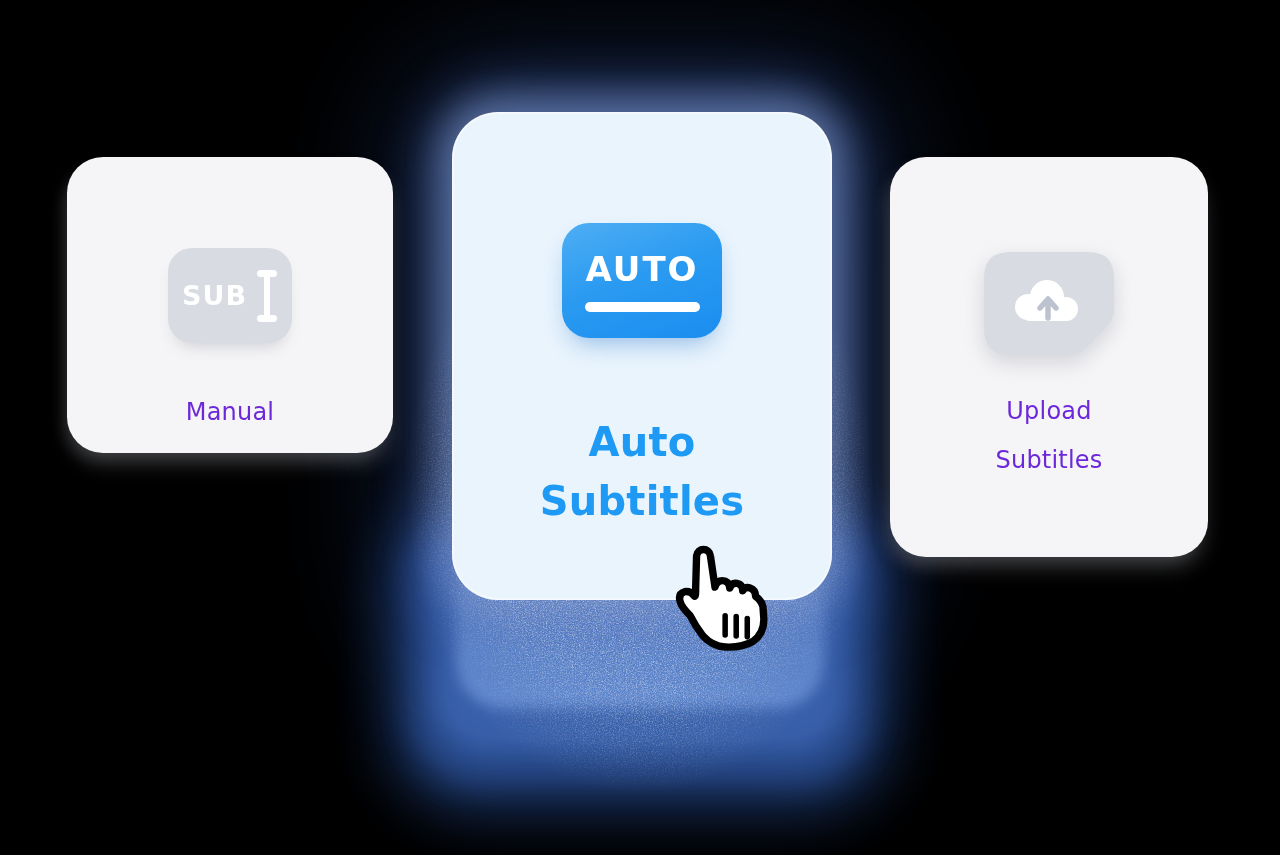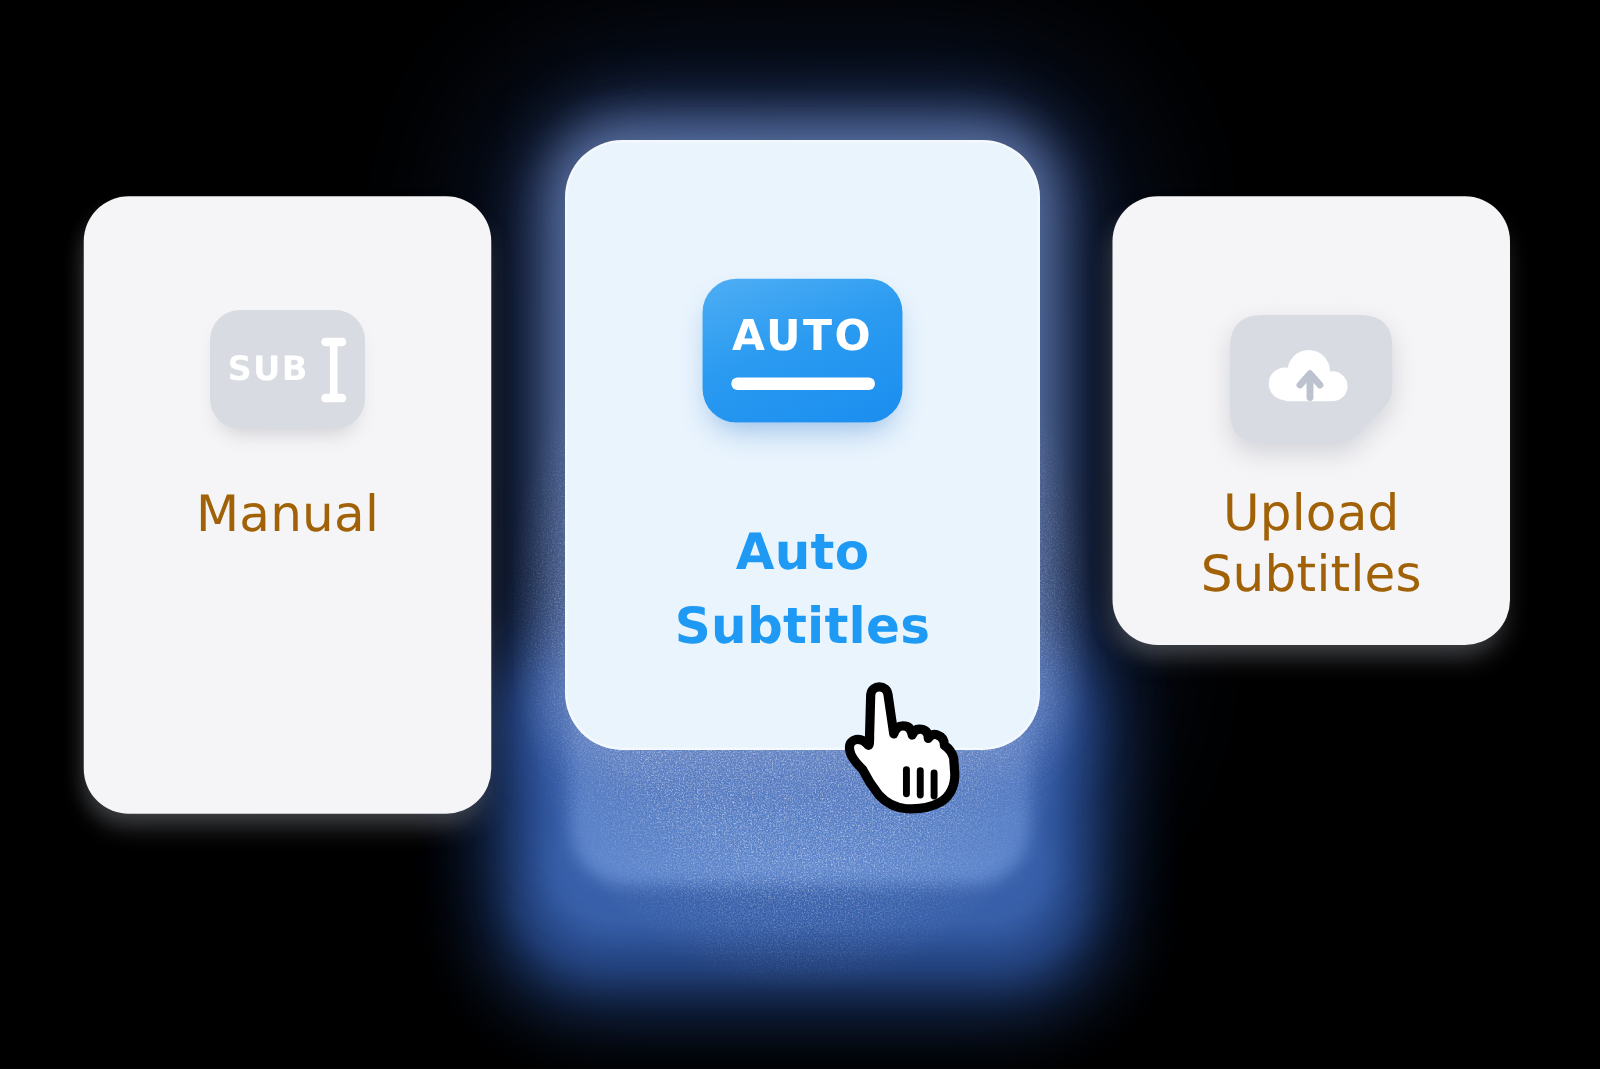--- a/index.html
+++ b/index.html
@@ -20,30 +20,30 @@
     mix-blend-mode:screen;opacity:.75;pointer-events:none;
     -webkit-mask-image:radial-gradient(ellipse 50% 50% at 50% 54%,#000 52%,transparent 80%);
     mask-image:radial-gradient(ellipse 50% 50% at 50% 54%,#000 52%,transparent 80%);
   }
   
   .card{
     position:absolute;display:flex;flex-direction:column;align-items:center;
     border-radius:36px;background:#F5F5F7;z-index:3;cursor:pointer;
     box-shadow:0 14px 20px -4px rgba(130,132,140,.40),-8px 8px 18px -6px rgba(112,114,122,.25);
   }
-  #card-manual{left:67px;top:157px;width:326px;height:494px;}
-  #card-upload{left:890px;top:157px;width:318px;height:359px;}
+  #card-manual{left:67px;top:157px;width:326px;height:296px;}
+  #card-upload{left:890px;top:157px;width:318px;height:400px;}
   #card-auto{
     left:452px;top:112px;width:380px;height:488px;border-radius:46px;
     background:#E9F4FD;box-shadow:0 0 0 2px rgba(255,255,255,.45) inset,0 0 42px 8px rgba(175,190,210,.22);
     z-index:4;
     gap:16px;
   }
   .card-label{
-    text-align:center;color:#a16207;font-size:40px;line-height:49px;font-weight:500;
+    text-align:center;color:#6d28d9;font-size:24px;line-height:49px;font-weight:500;
     letter-spacing:.2px;
   }
   #card-manual .card-label{margin-top:45px;}
   #card-upload .card-label{margin-top:32px;}
   #card-auto .card-label{margin-top:59px;color:#1E9AF5;font-weight:700;font-size:40px;line-height:59px;}
   
   .tile-gray{
     width:124px;height:95px;border-radius:24px;background:#D9DBE3;margin-top:91px;
     display:flex;align-items:center;justify-content:center;gap:9px;
     box-shadow:0 10px 16px -8px rgba(150,152,162,.45);

